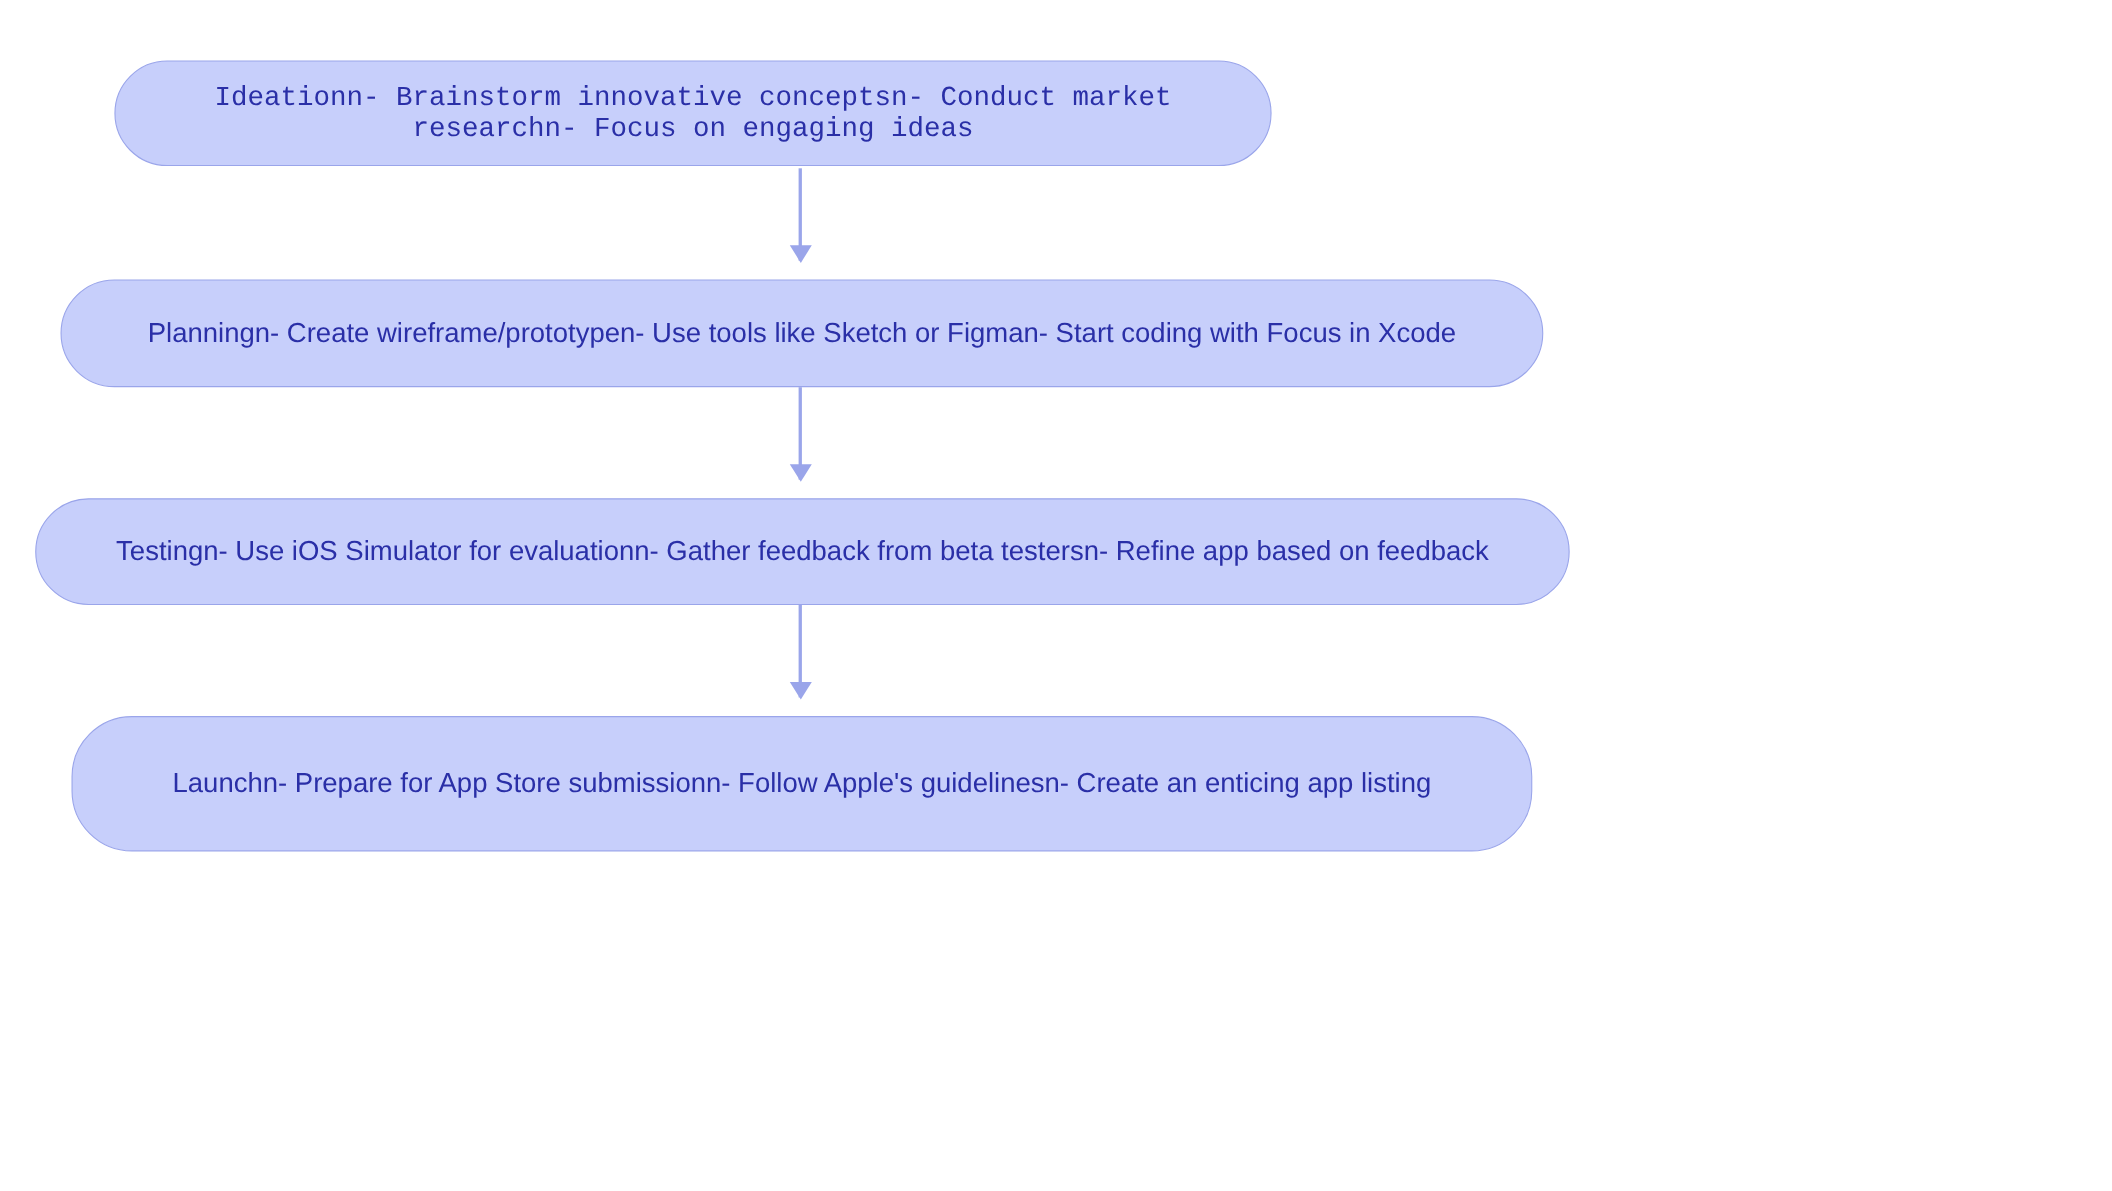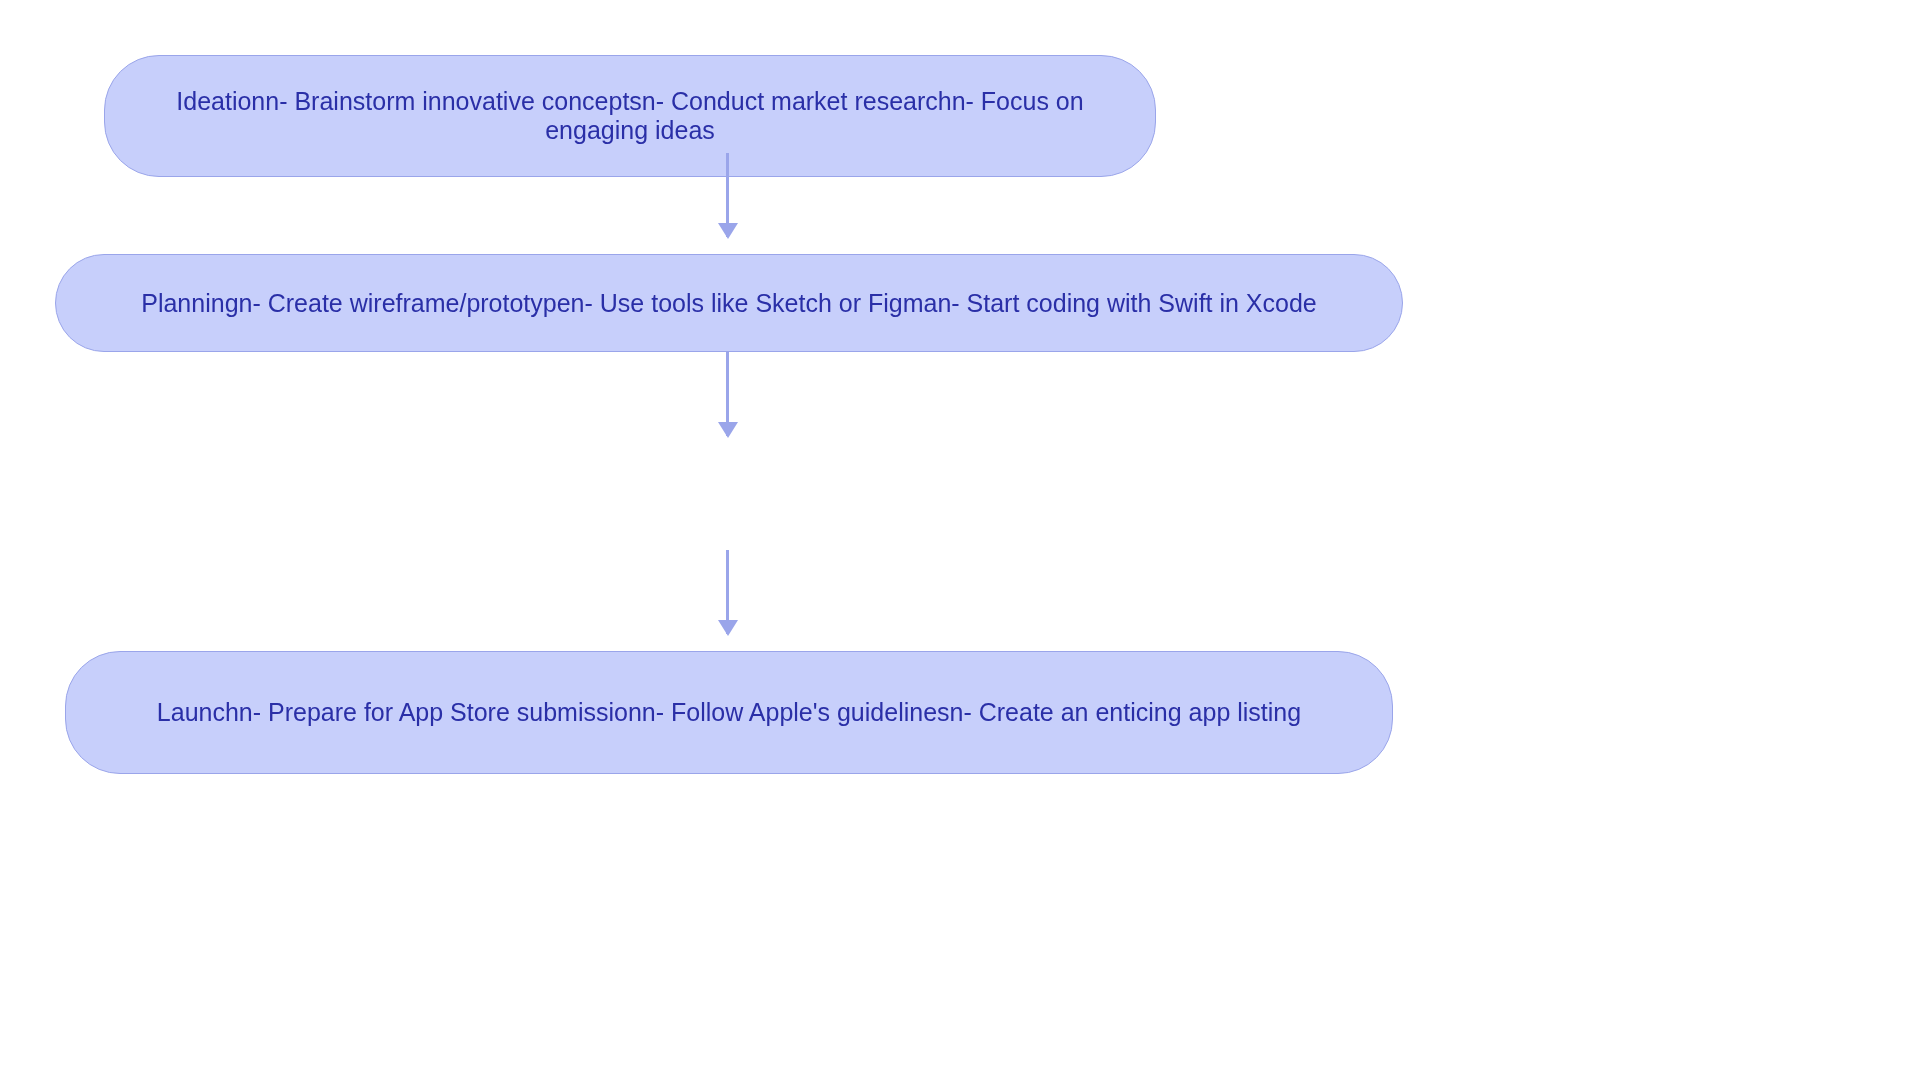--- a/index.html
+++ b/index.html
@@ -38,32 +38,35 @@
     border-left: 10px solid transparent;
     border-right: 10px solid transparent;
     border-top: 16px solid #9aa5ea;
   }
 </style>
 </head>
 <body>
 
 <div class="canvas">
 
-  <div class="node" style="left:104px; top:55px; width:1052px; height:122px;">
+  <div class="node" style="left:104px; top:55px; width:1052px; height:96px;font-family:Liberation Mono, monospace;">
     <span>Ideationn- Brainstorm innovative conceptsn- Conduct market researchn- Focus on engaging ideas</span>
   </div>
 
   <div class="arrow" style="left:726px; top:153px; height:84px;"></div>
 
   <div class="node" style="left:55px; top:254px; width:1348px; height:98px;">
-    <span>Planningn- Create wireframe/prototypen- Use tools like Sketch or Figman- Start coding with Swift in Xcode</span>
+    <span>Planningn- Create wireframe/prototypen- Use tools like Sketch or Figman- Start coding with Focus in Xcode</span>
   </div>
 
   <div class="arrow" style="left:726px; top:352px; height:84px;"></div>
 
+  <div class="node" style="left:32px; top:453px; width:1395px; height:97px;">
+    <span>Testingn- Use iOS Simulator for evaluationn- Gather feedback from beta testersn- Refine app based on feedback</span>
+  </div>
 
   <div class="arrow" style="left:726px; top:550px; height:84px;"></div>
 
   <div class="node" style="left:65px; top:651px; width:1328px; height:123px;">
     <span>Launchn- Prepare for App Store submissionn- Follow Apple's guidelinesn- Create an enticing app listing</span>
   </div>
 
 </div>
 
 </body></html>

